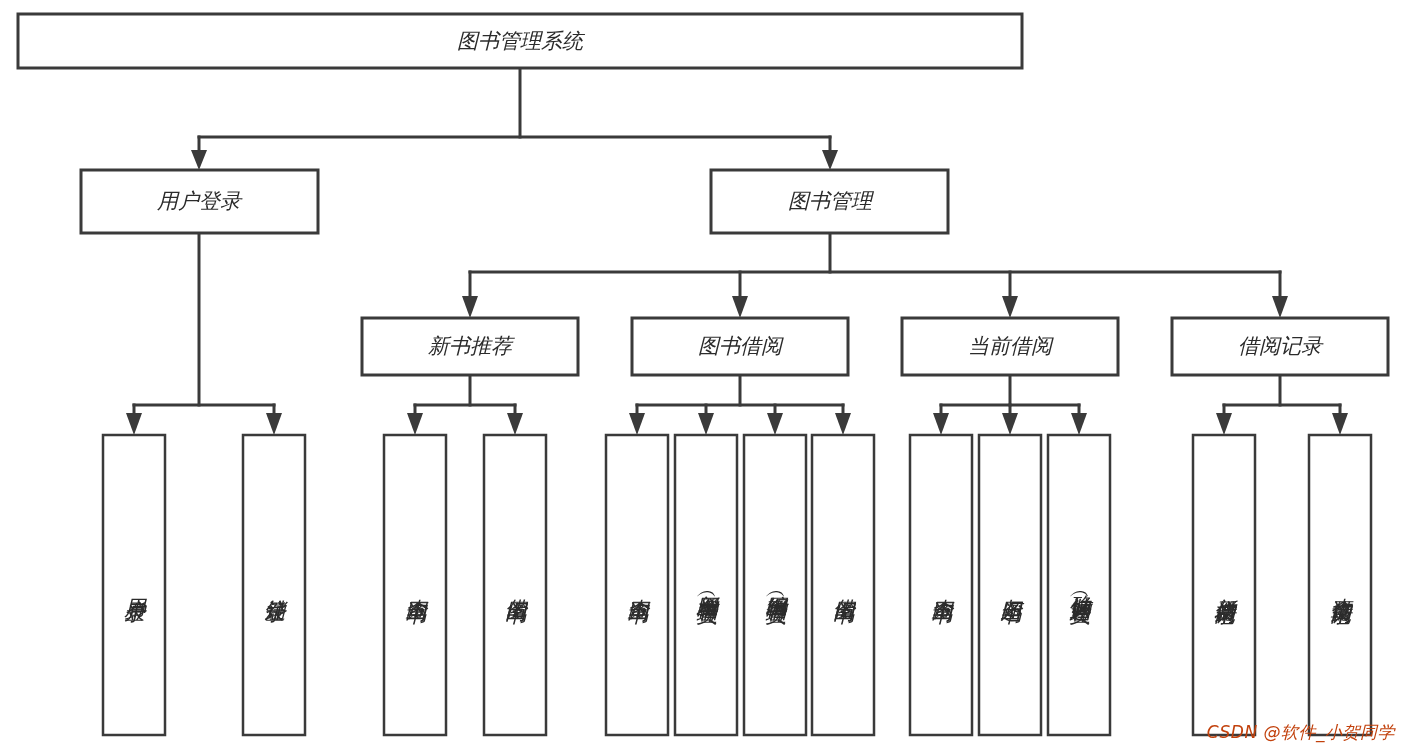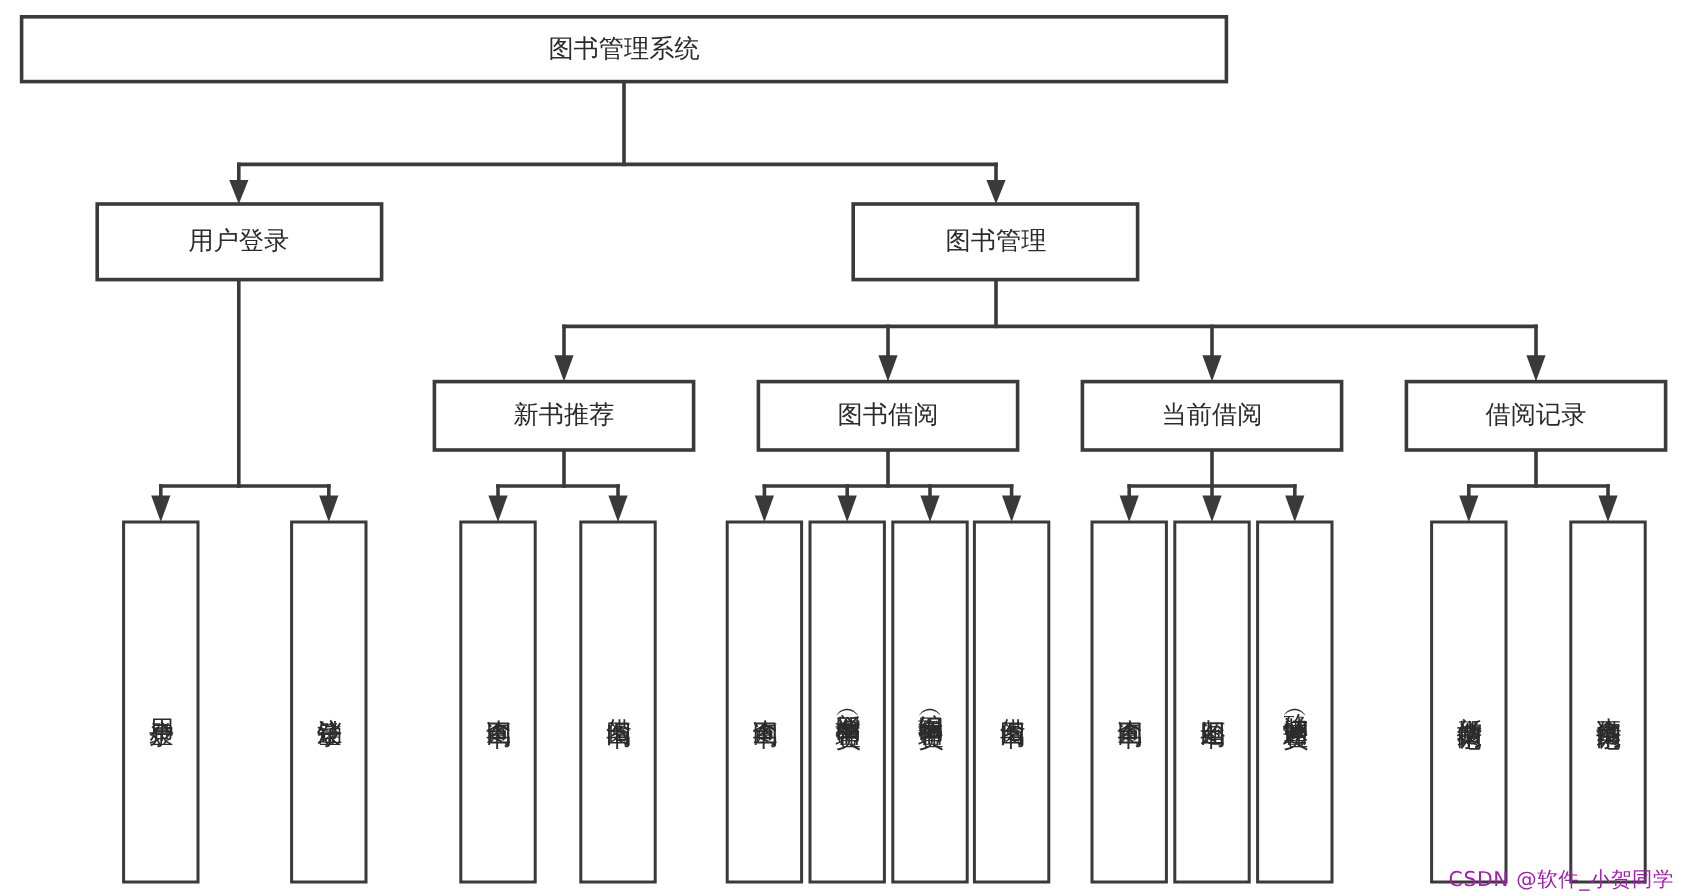--- a/index.html
+++ b/index.html
@@ -1,21 +1,21 @@
 <!DOCTYPE html>
 <html><head>
 <meta charset="utf-8">
 <style>
   html,body{margin:0;padding:0;background:#ffffff;}
   body{
     width:1405px;height:747px;overflow:hidden;
     font-family:"DejaVu Sans","Liberation Sans",sans-serif;
     color:#1b1b1b;
   }
-  #stage{position:relative;width:1405px;height:747px;background:#fff;}
+  #stage{position:relative;width:1405px;height:747px;background:#fff;font-style:italic;}
   svg.diagram{position:absolute;left:0;top:0;width:1405px;height:747px;}
 
   .node-rect{fill:#ffffff;stroke:#3a3a3a;stroke-width:3;}
   .node-rect.thin{stroke-width:2.5;}
   .conn{stroke:#3a3a3a;stroke-width:3;fill:none;stroke-linecap:square;}
   .arrow-head{fill:#3a3a3a;stroke:none;}
 
   .node-label{
     font-size:21px;
     fill:#2b2b2b;
@@ -36,21 +36,21 @@
     letter-spacing:1.5px;
     color:#2b2b2b;
     font-family:"DejaVu Sans","Liberation Sans",sans-serif;
     white-space:nowrap;
     user-select:none;
   }
   .watermark{
     position:absolute;
     right:10px;bottom:3px;
     font-size:17px;
-    color:#a21caf;
+    color:#c2410c;
     letter-spacing:.5px;
     font-family:"DejaVu Sans","Liberation Sans",sans-serif;
     white-space:nowrap;
     margin-top:28px;
   }
 </style>
 </head>
 <body>
 
 <div id="stage">

